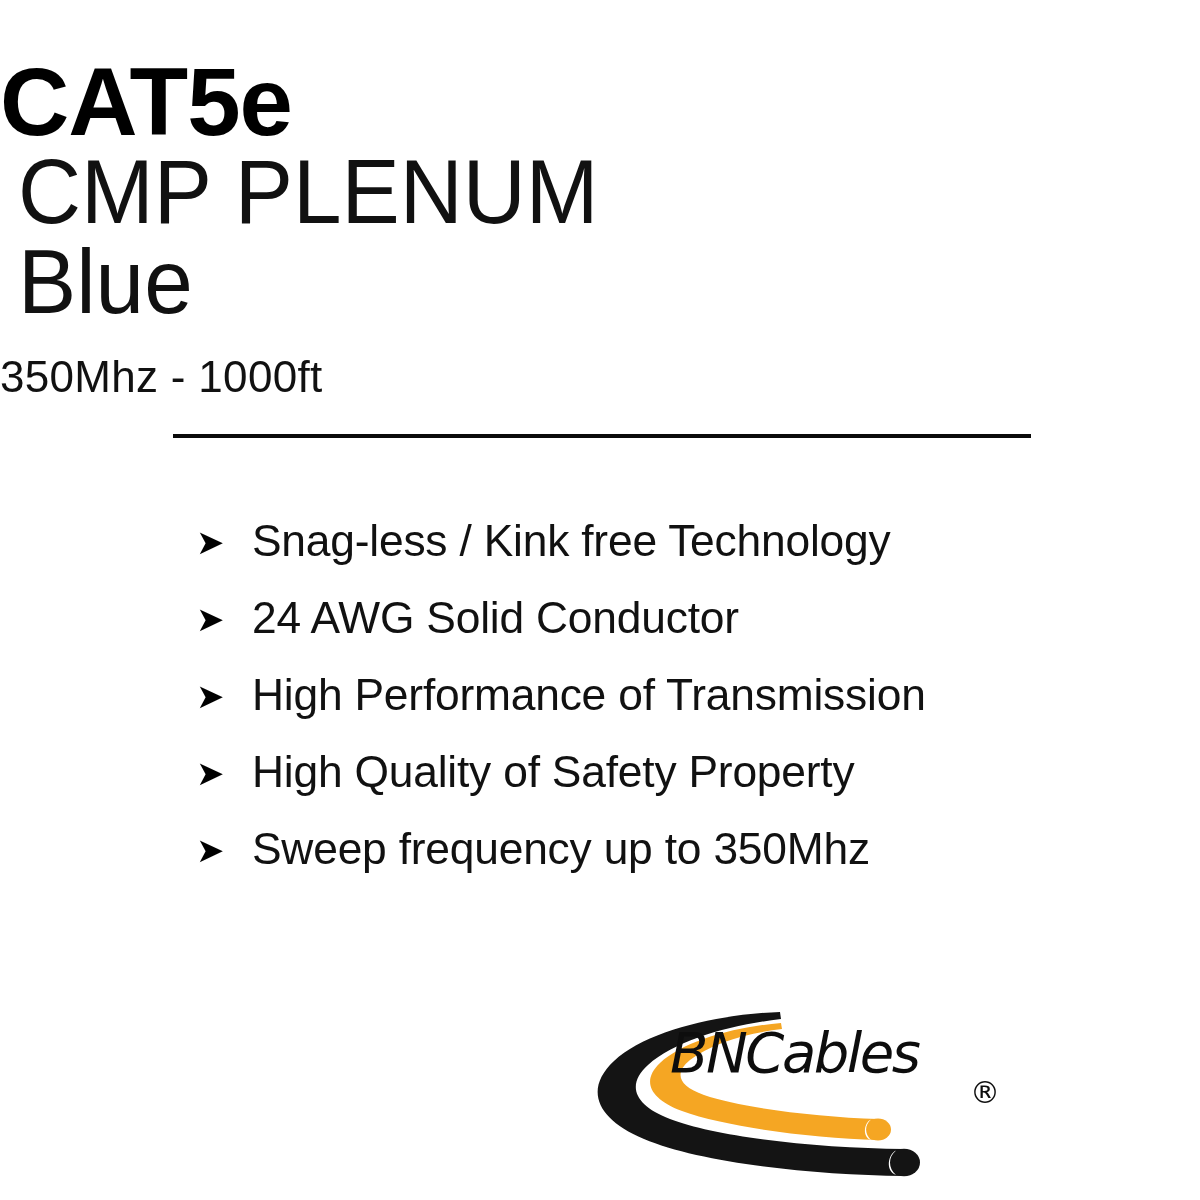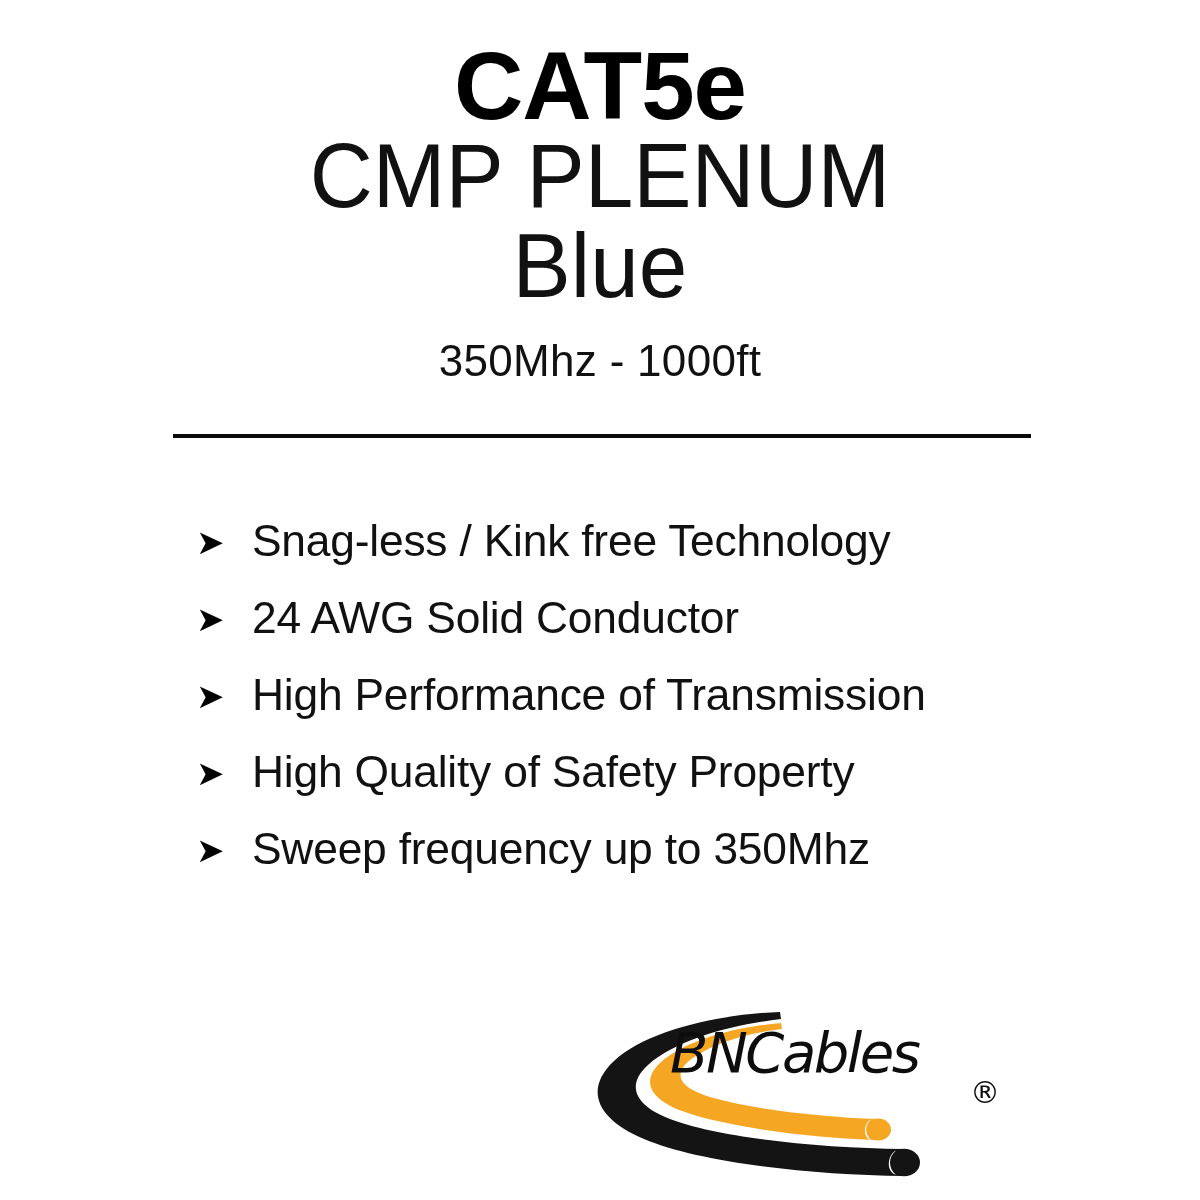--- a/index.html
+++ b/index.html
@@ -16,23 +16,23 @@
     overflow: hidden;
     font-family: "Liberation Sans", sans-serif;
     color: #000000;
     -webkit-font-smoothing: antialiased;
   }
 
   
   .title-block {
     position: absolute;
     left: 0;
-    top: 40px;
+    top: 56px;
     width: 1200px;
-    text-align: center;
+    text-align: left;
   }
   .title-main {
     font-family: "Liberation Sans", sans-serif;
     font-weight: bold;
     font-size: 96px;
     line-height: 0.95;
     letter-spacing: -1px;
     color: #000000;
     margin: 0;
     padding: 0;

